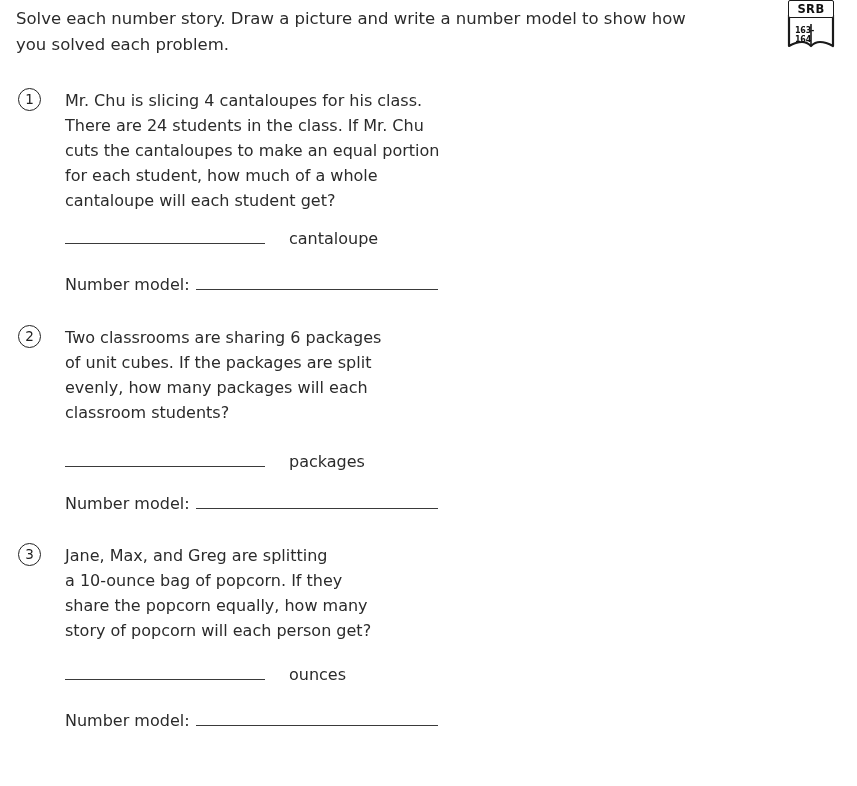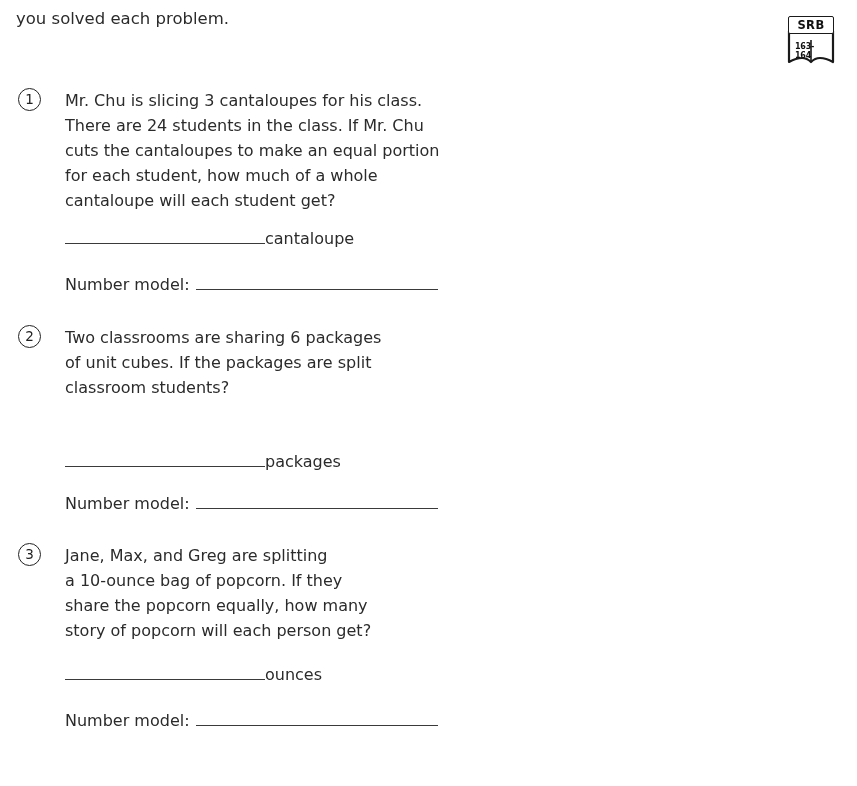--- a/index.html
+++ b/index.html
@@ -34,21 +34,21 @@
   }
   .instructions .line {
     display: block;
     white-space: pre;
   }
 
   
   .srb-badge {
     position: absolute;
     left: 786px;
-    top: 16px;
+    top: 0;
     width: 52px;
     height: 52px;
   }
   .srb-tag {
     position: absolute;
     left: 2px;
     top: 0;
     width: 46px;
     height: 18px;
     border: 1.6px solid #1a1a1a;
@@ -128,63 +128,65 @@
     color: #2b2b2b;
   }
   .blank {
     display: inline-block;
     border-bottom: 1.4px solid #3a3a3a;
     height: 15px;
     vertical-align: baseline;
   }
   .blank.unit-blank { width: 200px; }
   .blank.model-blank { width: 242px; margin-left: 6px; }
-  .unit-label { margin-left: 0; }
+  .unit-label { margin-left: 24px; }
   .model-label { }
 </style>
 </head>
 <body>
 
 <div class="worksheet">
 
   <div class="instructions">
+    <span class="line">Solve each number story. Draw a picture and write a number model to show how</span>
     <span class="line">you solved each problem.</span>
   </div>
 
   <div class="srb-badge">
     <div class="srb-tag">SRB</div>
     <svg class="srb-book" viewBox="0 0 50 38">
       <path d="M3 3 L3 34 C3 34 10 30 16 30 C21 30 25 34 25 34 C25 34 29 30 34 30 C40 30 47 34 47 34 L47 3" fill="#ffffff" stroke="#1a1a1a" stroke-width="2.2" stroke-linejoin="round"></path>
       <path d="M25 12 L25 34" fill="none" stroke="#1a1a1a" stroke-width="1.6"></path>
     </svg>
     <div class="srb-pages">163-164</div>
   </div>
 
   <div class="problem" style="top:88px;">
     <div class="problem-number">1</div>
     <div class="problem-text">
-      <span class="line">Mr. Chu is slicing 3 cantaloupes for his class.</span>
+      <span class="line">Mr. Chu is slicing 4 cantaloupes for his class.</span>
       <span class="line">There are 24 students in the class. If Mr. Chu</span>
       <span class="line">cuts the cantaloupes to make an equal portion</span>
       <span class="line">for each student, how much of a whole</span>
       <span class="line">cantaloupe will each student get?</span>
     </div>
   </div>
   <div class="answer-row" style="top:228px;">
     <span class="blank unit-blank"></span><span class="unit-label">cantaloupe</span>
   </div>
   <div class="answer-row" style="top:274px;">
     <span class="model-label">Number model:</span><span class="blank model-blank"></span>
   </div>
 
   <div class="problem" style="top:325px;">
     <div class="problem-number">2</div>
     <div class="problem-text">
       <span class="line">Two classrooms are sharing 6 packages</span>
       <span class="line">of unit cubes. If the packages are split</span>
+      <span class="line">evenly, how many packages will each</span>
       <span class="line">classroom students?</span>
     </div>
   </div>
   <div class="answer-row" style="top:451px;">
     <span class="blank unit-blank"></span><span class="unit-label">packages</span>
   </div>
   <div class="answer-row" style="top:493px;">
     <span class="model-label">Number model:</span><span class="blank model-blank"></span>
   </div>
 

